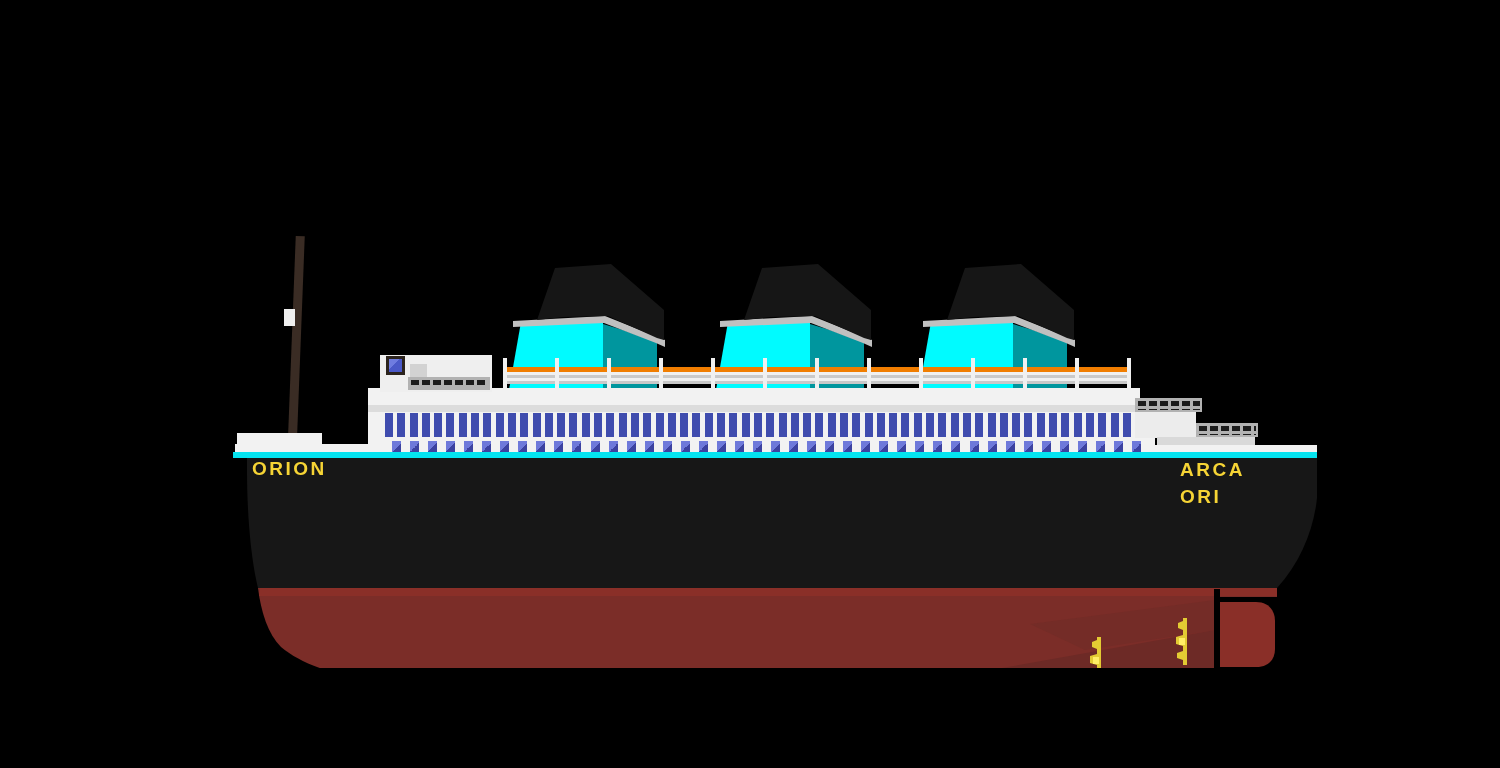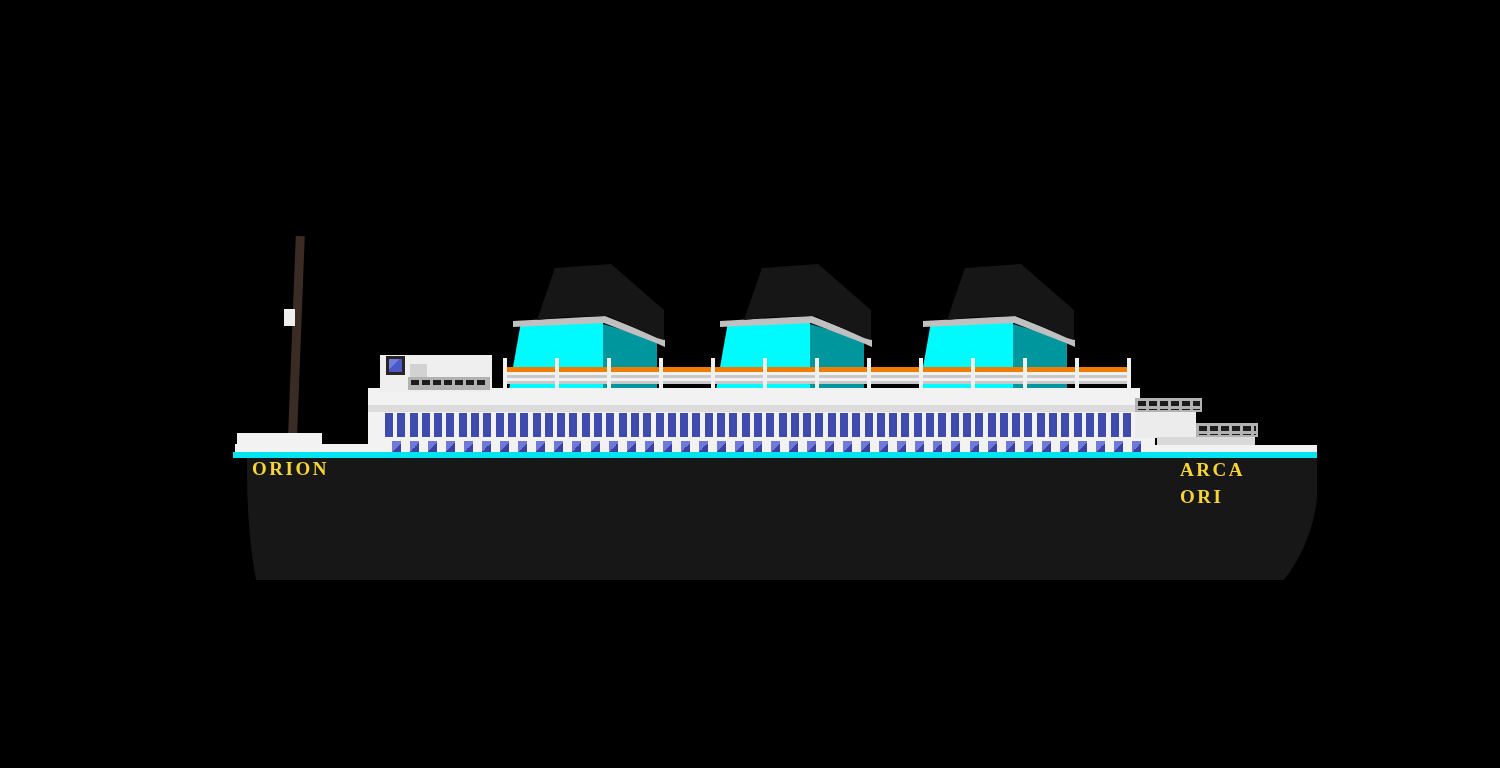--- a/index.html
+++ b/index.html
@@ -1,17 +1,17 @@
 <!DOCTYPE html>
 <html><head>
 <meta charset="utf-8">
 <style>
   html,body{margin:0;padding:0;background:#000;}
-  #stage{position:relative;width:1500px;height:580px;background:var(--bg,#000);overflow:hidden;
-         font-family:Liberation Serif, serif;}
+  #stage{position:relative;width:1500px;height:668px;background:var(--bg,#000);overflow:hidden;
+         font-family:Liberation Sans, sans-serif;}
   #stage *{position:absolute;box-sizing:border-box;}
   svg{display:block;}
   
   #art-svg{left:0;top:0;z-index:1;}
   .mast{left:288px;top:236px;width:9px;height:202px;background:var(--mast-brown);
         transform:rotate(2.2deg);transform-origin:50% 100%;z-index:1;}
   .mast-flag{left:284px;top:309px;width:11px;height:17px;background:var(--flag-white);z-index:1;}
   
   .bulwark{left:237px;top:433px;width:85px;height:20px;background:var(--deck-white);z-index:2;}
   .deck-band{left:235px;top:444px;width:133px;height:9px;background:var(--deck-white);z-index:2;}

